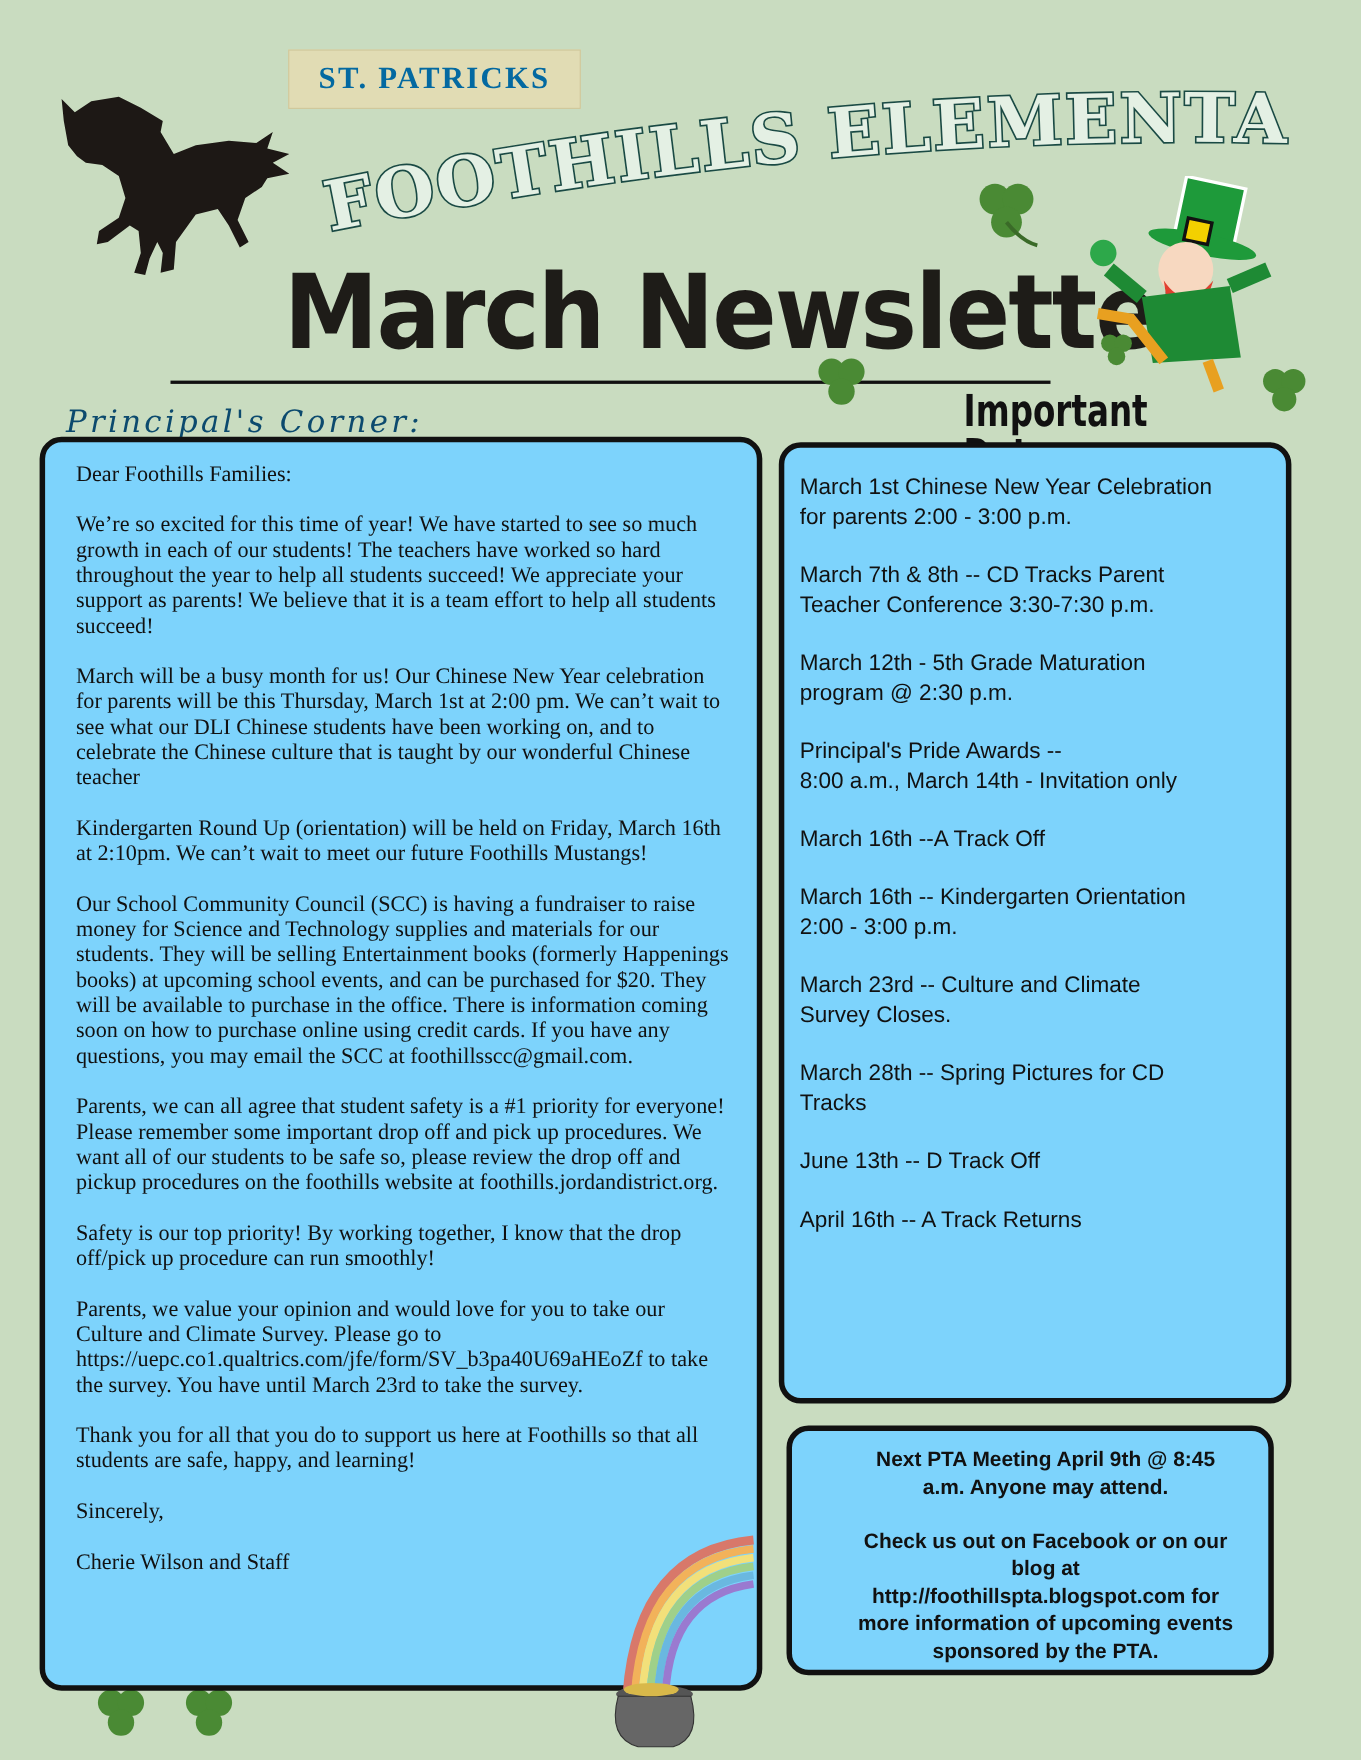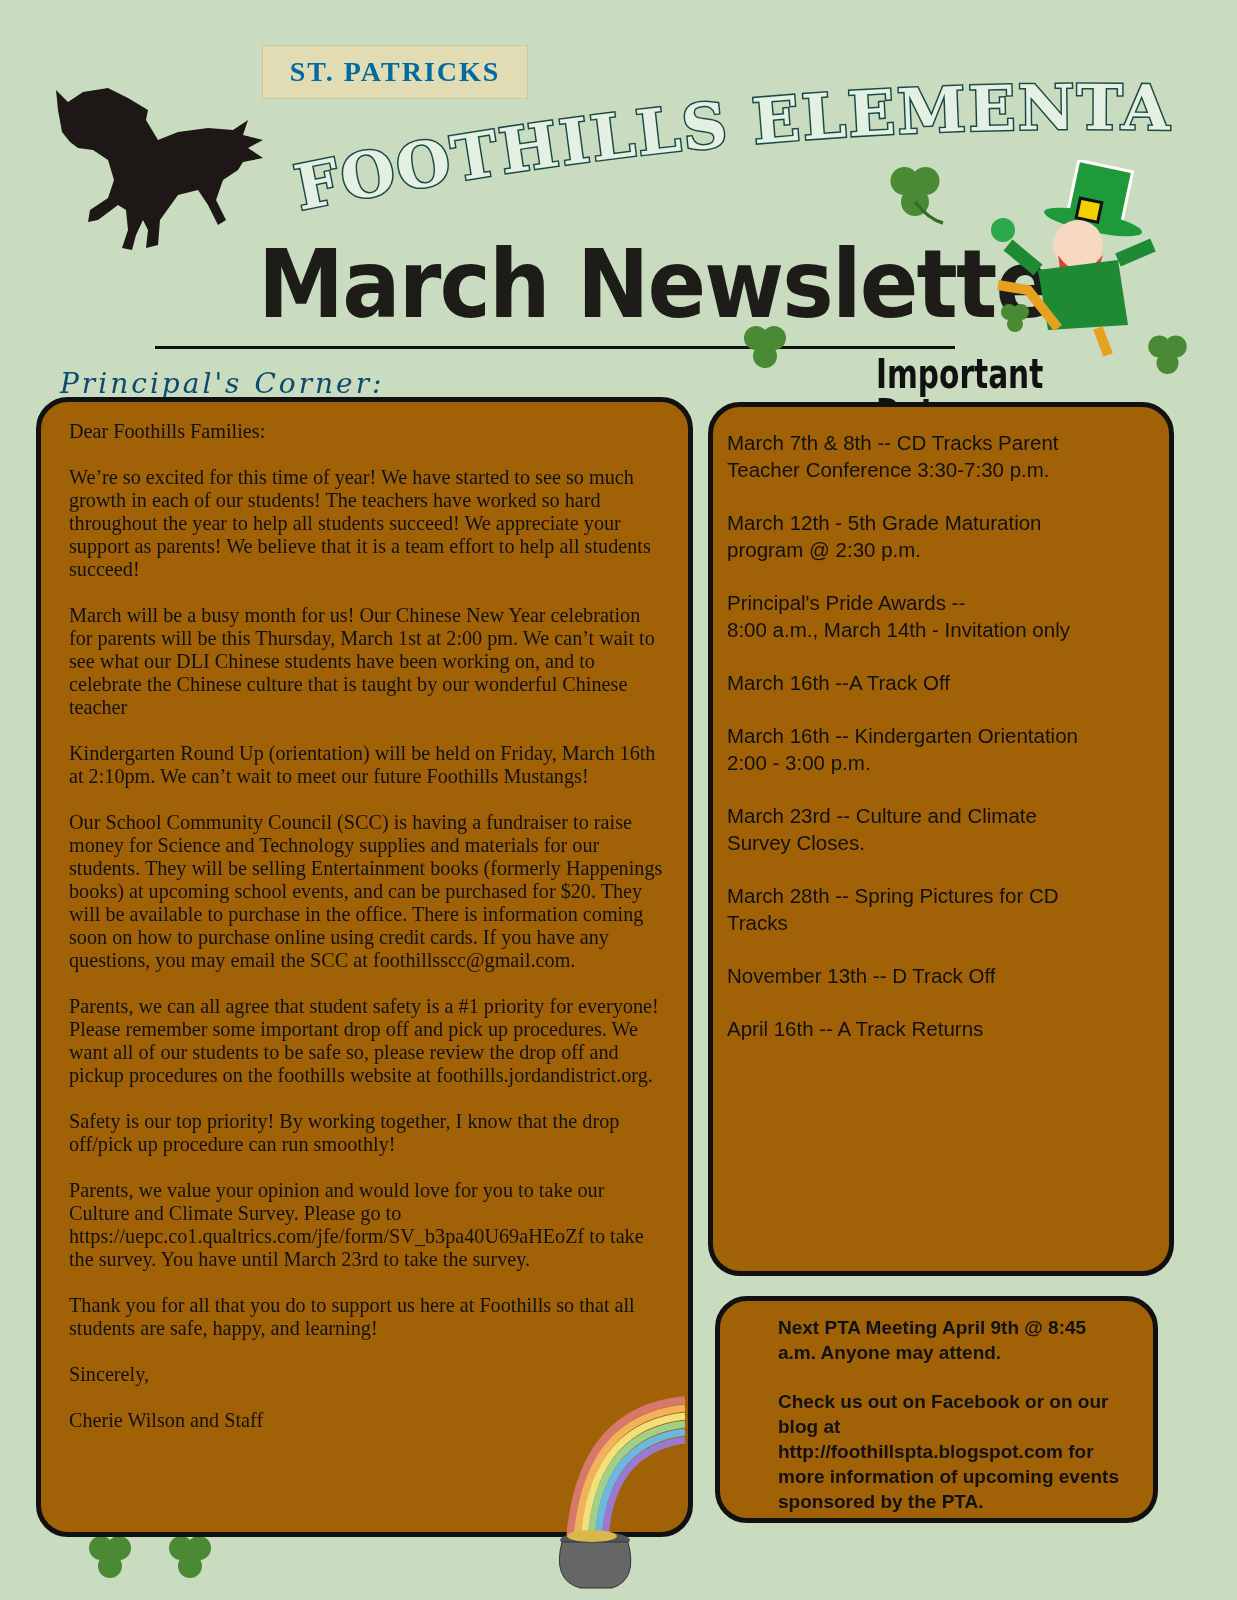--- a/index.html
+++ b/index.html
@@ -36,38 +36,38 @@
   .corner-title {
     left: 60px; top: 367px; font-family: "DejaVu Serif", serif;
     font-size: 28px; color: #0c4a6e; letter-spacing: 3px; font-style: italic;
   }
   .dates-title {
     left: 876px; top: 354px; font-family: "DejaVu Sans", sans-serif;
     font-weight: bold; font-size: 40px; color: #111; line-height: 1;
     transform: scaleX(0.74); transform-origin: left top;
   }
   .panel {
-    background: #a16207; border: 5px solid #111; border-radius: 32px;
+    background: #7dd3fc; border: 5px solid #111; border-radius: 20px;
     box-sizing: border-box;
   }
   .letter-panel { left: 36px; top: 397px; width: 657px; height: 1140px; padding: 18px 24px 0 28px; }
   .letter {
     font-family: "Liberation Serif", serif; font-size: 20.2px; line-height: 23px; color: #111;
   }
   .letter p { margin: 0 0 23px 0; }
   .dates-panel { left: 708px; top: 402px; width: 466px; height: 874px; padding: 22px 14px 0 14px; }
   .dates {
     font-family: "Liberation Sans", sans-serif; font-size: 20.5px; line-height: 27px; color: #111;
   }
   .dates p { margin: 0 0 26px 0; white-space: pre-line; }
   .meeting-panel { left: 715px; top: 1296px; width: 443px; height: 227px; padding: 14px 30px 0 42px; }
   .meeting {
     font-family: "Liberation Sans", sans-serif; font-weight: bold; font-size: 19px; line-height: 25px; color: #111;
   }
-  .meeting p { margin: 0 0 24px 16px; }
+  .meeting p { margin: 0 0 24px 16px; text-align: center; }
   .clover { position: absolute; }
   .leprechaun { left: 978px; top: 160px; width: 210px; height: 200px; }
   .rainbow { left: 540px; top: 1370px; width: 160px; height: 230px; }
 </style>
 </head>
 <body>
 
 <svg class="abs horse" viewBox="0 0 220 185">
   <path d="M10,40 L8,20 L20,32 L35,22 L60,18 L80,28 L100,40 L98,50 L110,70 L130,62 L160,58 L185,60 L200,50 L195,65 L215,70 L200,78 L215,88 L195,92 L190,100 L175,110 L168,130 L178,150 L170,155 L160,135 L150,120 L130,125 L112,150 L110,175 L98,178 L100,160 L95,150 L88,165 L84,180 L74,178 L80,160 L78,140 L70,135 L50,150 L40,152 L42,140 L60,128 L66,110 L60,90 L45,80 L30,78 L22,72 L14,62 Z" fill="#1d1815"></path>
 </svg>
@@ -168,34 +168,36 @@
   <path d="M51,170 Q58,64 145,54" stroke="#9fd08a" stroke-width="7" fill="none"></path>
   <path d="M58,170 Q64,72 145,62" stroke="#6ab8e0" stroke-width="7" fill="none"></path>
   <path d="M65,170 Q70,80 145,70" stroke="#9a7ad0" stroke-width="7" fill="none"></path>
   <ellipse cx="55" cy="170" rx="35" ry="8" fill="#555"></ellipse>
   <path d="M22,172 Q12,210 40,218 L72,218 Q98,210 88,172 Z" fill="#666" stroke="#333"></path>
   <ellipse cx="52" cy="166" rx="25" ry="6" fill="#d8b84a"></ellipse>
 </svg>
 
 <div class="abs panel dates-panel">
   <div class="dates">
+    <p>March 1st Chinese New Year Celebration
+for parents 2:00 - 3:00 p.m.</p>
     <p>March 7th &amp; 8th -- CD Tracks Parent
 Teacher Conference 3:30-7:30 p.m.</p>
     <p>March 12th - 5th Grade Maturation
 program @ 2:30 p.m.</p>
     <p>Principal's Pride Awards --
 8:00 a.m., March 14th - Invitation only</p>
     <p>March 16th  --A Track Off</p>
     <p>March 16th  -- Kindergarten Orientation
 2:00 - 3:00 p.m.</p>
     <p>March 23rd --  Culture and Climate
 Survey Closes.</p>
     <p>March 28th -- Spring Pictures for CD
 Tracks</p>
-    <p>November 13th -- D Track Off</p>
+    <p>June 13th -- D Track Off</p>
     <p>April 16th -- A Track Returns</p>
   </div>
 </div>
 
 <div class="abs panel meeting-panel">
   <div class="meeting">
     <p>Next PTA Meeting April 9th  @ 8:45 a.m.  Anyone may attend.</p>
     <p>Check us out on Facebook or on our blog at http://foothillspta.blogspot.com for more information of upcoming events sponsored by the PTA.</p>
   </div>
 </div>

